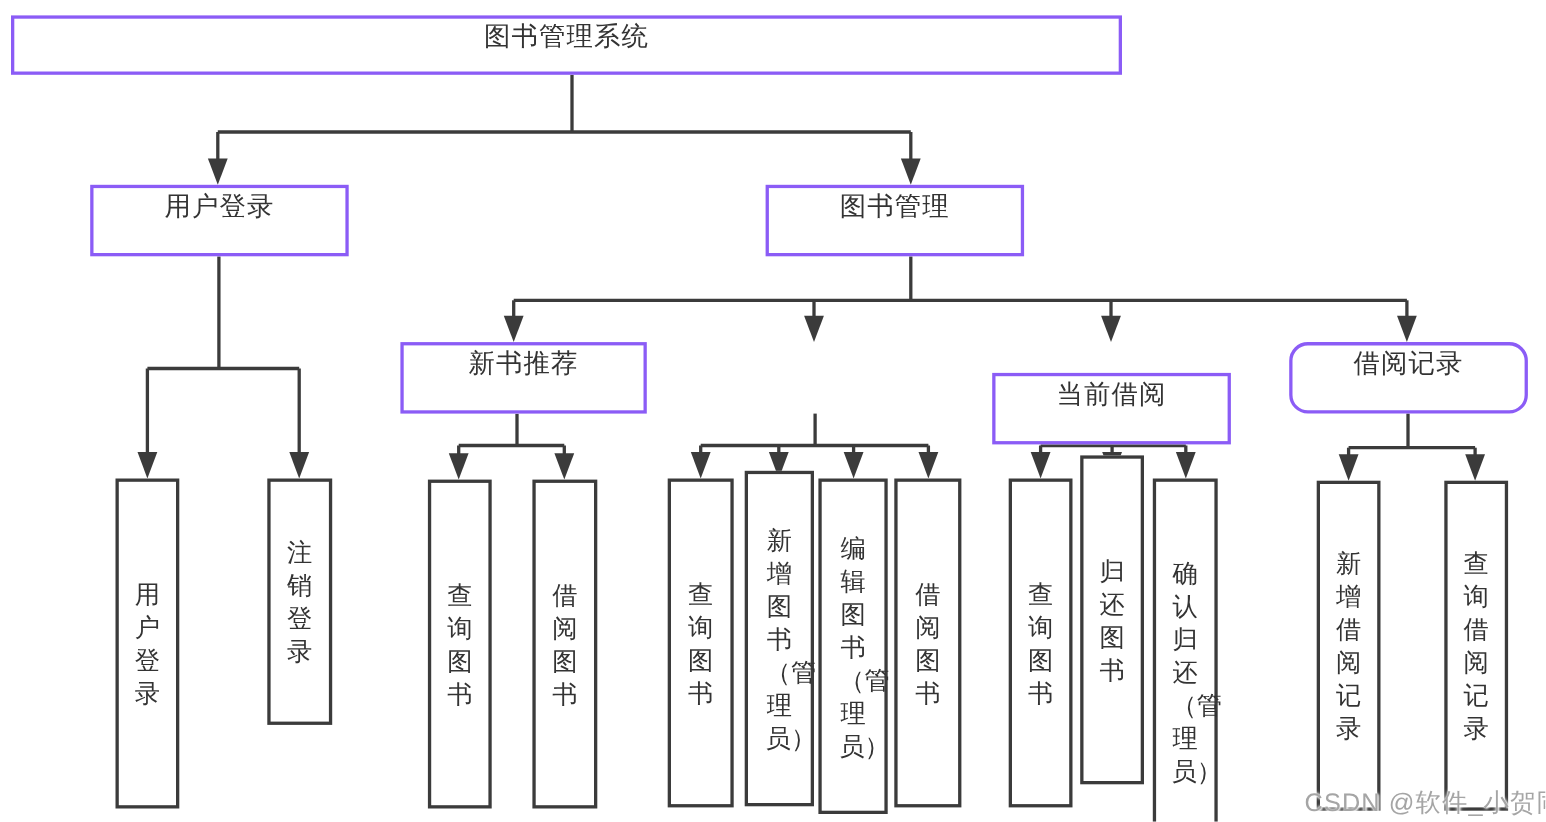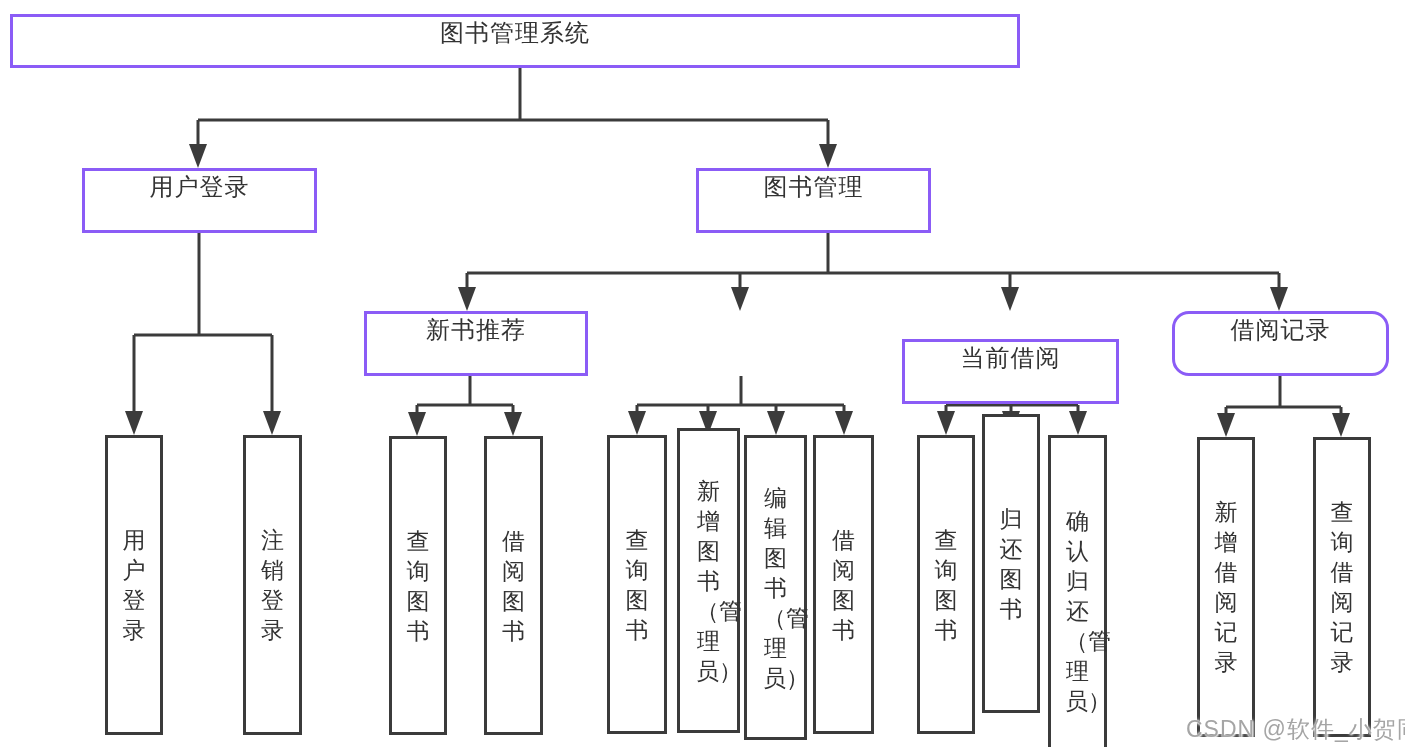--- a/index.html
+++ b/index.html
@@ -143,21 +143,21 @@
   <div class="hbox" style="left:902px; top:311px; width:217px; height:65px;margin-top:28px;">
     <span>当前借阅</span>
   </div>
   <div class="hbox" style="left:1172px; top:311px; width:217px; height:65px;border-radius:17px;">
     <span>借阅记录</span>
   </div>
 
   <div class="vbox" style="left:105px; top:435px; width:58px; height:300px;">
     <span class="vtext">用户登录</span>
   </div>
-  <div class="vbox" style="left:243px; top:435px; width:59px; height:300px;">
+  <div class="vbox" style="left:243px; top:435px; width:59px; height:224px;">
     <span class="vtext">注销登录</span>
   </div>
 
   <div class="vbox" style="left:389px; top:436px; width:58px; height:299px;">
     <span class="vtext">查询图书</span>
   </div>
   <div class="vbox" style="left:484px; top:436px; width:59px; height:299px;">
     <span class="vtext">借阅图书</span>
   </div>
 

